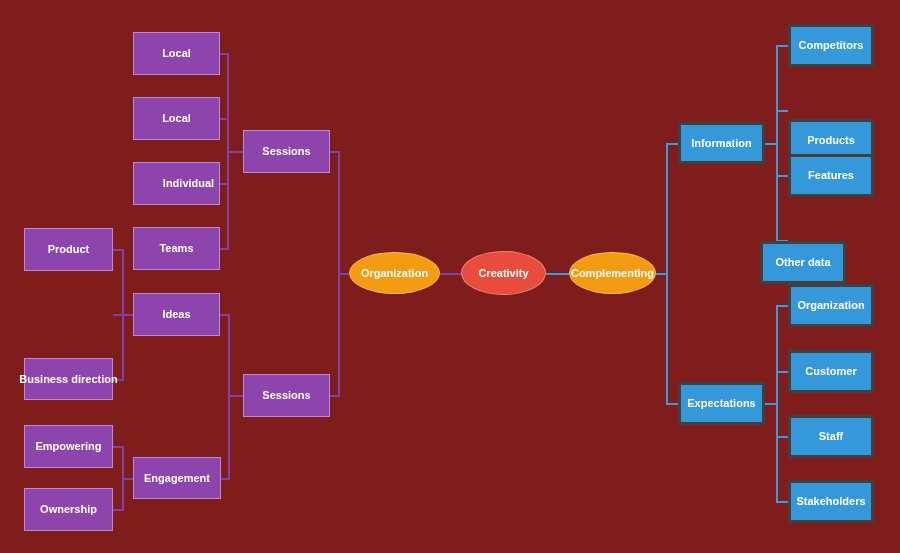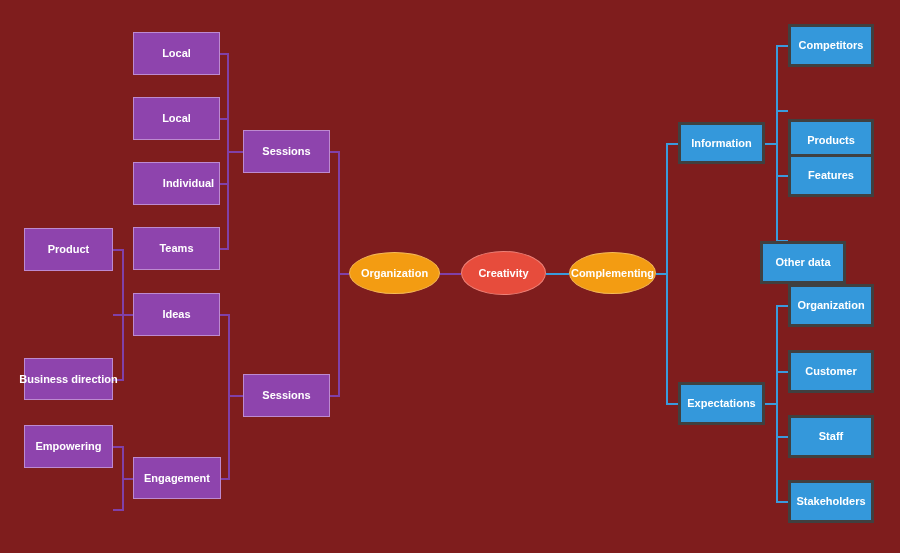--- a/index.html
+++ b/index.html
@@ -81,20 +81,21 @@
   <div class="node rect purple" style="left:133px;top:97px;width:87px;height:43px;">Local</div>
   <div class="node rect purple" style="left:133px;top:162px;width:87px;height:43px;padding-left:24px;">Individual</div>
   <div class="node rect purple" style="left:133px;top:227px;width:87px;height:43px;">Teams</div>
   <div class="node rect purple" style="left:243px;top:130px;width:87px;height:43px;">Sessions</div>
 
   <div class="node rect purple" style="left:24px;top:228px;width:89px;height:43px;">Product</div>
   <div class="node rect purple" style="left:24px;top:358px;width:89px;height:42px;">Business direction</div>
   <div class="node rect purple" style="left:133px;top:293px;width:87px;height:43px;">Ideas</div>
 
   <div class="node rect purple" style="left:24px;top:425px;width:89px;height:43px;">Empowering</div>
+  <div class="node rect purple" style="left:24px;top:488px;width:89px;height:43px;">Ownership</div>
   <div class="node rect purple" style="left:133px;top:457px;width:88px;height:42px;">Engagement</div>
   <div class="node rect purple" style="left:243px;top:374px;width:87px;height:43px;">Sessions</div>
 
   <div class="node ellipse orange" style="left:349px;top:252px;width:91px;height:42px;">Organization</div>
   <div class="node ellipse red" style="left:461px;top:251px;width:85px;height:44px;">Creativity</div>
   <div class="node ellipse orange" style="left:569px;top:252px;width:87px;height:42px;">Complementing</div>
 
   <div class="node rect blue" style="left:678px;top:122px;width:87px;height:42px;">Information</div>
   <div class="node rect blue" style="left:788px;top:24px;width:86px;height:43px;">Competitors</div>
   <div class="node rect blue" style="left:788px;top:89px;width:86px;height:43px;margin-top:30px;">Products</div>

